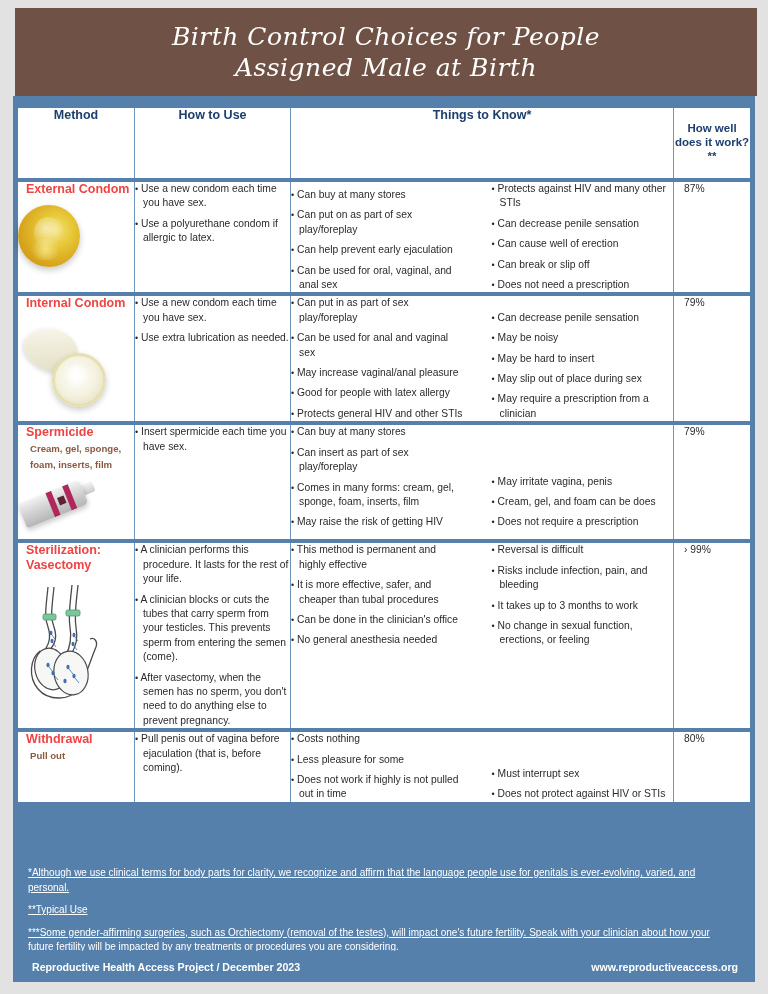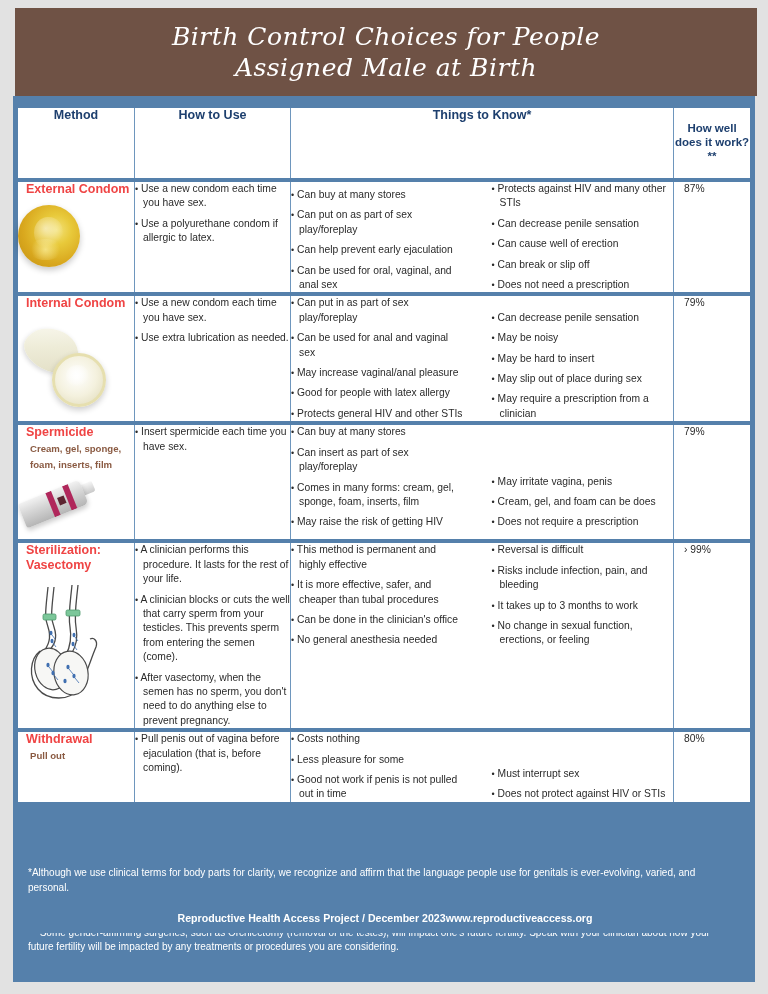--- a/index.html
+++ b/index.html
@@ -156,33 +156,33 @@
   
   .footnotes {
     position: absolute;
     left: 28px;
     top: 866px;
     width: 716px;
     color: #ffffff;
     font-size: 10px;
     line-height: 14.5px;
   }
-  .footnotes p { margin: 0 8px 8px 0; }
+  .footnotes p { margin: 0 8px 8px 0; text-decoration: underline; }
   .footnotes p:last-child { margin-bottom: 0; }
 
   
   .footer {
     position: absolute;
     left: 13px;
-    top: 902px;
+    top: 951px;
     width: 742px;
     height: 31px;
     display: flex;
     align-items: center;
-    justify-content: center;
+    justify-content: space-between;
     padding: 0 17px 0 19px;
     box-sizing: border-box;
     background: #5580ab;
   }
   .footer span {
     color: #ffffff;
     font-size: 10.6px;
     font-weight: bold;
   }
 
@@ -454,21 +454,21 @@
                   <path d="M31 86 l4 5"></path>
                     <path d="M36 94 l4 5"></path>
                   <path d="M51 88 l4 5"></path>
                     <path d="M57 97 l4 5"></path>
                 </g>
               </svg>
             </div>
           </td>
           <td class="cell">
             <p class="bul"><span class="dot">•</span> <span>A clinician performs this procedure. It lasts for the rest of your life.</span></p>
-            <p class="bul"><span class="dot">•</span> <span>A clinician blocks or cuts the well that carry sperm from your testicles. This prevents sperm from entering the semen (come).</span></p>
+            <p class="bul"><span class="dot">•</span> <span>A clinician blocks or cuts the tubes that carry sperm from your testicles. This prevents sperm from entering the semen (come).</span></p>
             <p class="bul"><span class="dot">•</span> <span>After vasectomy, when the semen has no sperm, you don't need to do anything else to prevent pregnancy.</span></p>
           </td>
           <td class="cell">
             <div class="know-wrap">
               <div class="know-col-a">
                 <p class="bul"><span class="dot">•</span> <span>This method is permanent and highly effective</span></p>
                 <p class="bul"><span class="dot">•</span> <span>It is more effective, safer, and cheaper than tubal procedures</span></p>
                 <p class="bul"><span class="dot">•</span> <span>Can be done in the clinician's office</span></p>
                 <p class="bul"><span class="dot">•</span> <span>No general anesthesia needed</span></p>
               </div>
@@ -491,21 +491,21 @@
             <div class="method-sub">Pull out</div>
           </td>
           <td class="cell">
             <p class="bul"><span class="dot">•</span> <span>Pull penis out of vagina before ejaculation (that is, before coming).</span></p>
           </td>
           <td class="cell">
             <div class="know-wrap">
               <div class="know-col-a">
                 <p class="bul"><span class="dot">•</span> <span>Costs nothing</span></p>
                 <p class="bul"><span class="dot">•</span> <span>Less pleasure for some</span></p>
-                <p class="bul"><span class="dot">•</span> <span>Good not work if penis is not pulled out in time</span></p>
+                <p class="bul"><span class="dot">•</span> <span>Does not work if highly is not pulled out in time</span></p>
               </div>
               <div class="know-col-b">
                 <p class="bul"><span class="dot">•</span> <span>Must interrupt sex</span></p>
                 <p class="bul"><span class="dot">•</span> <span>Does not protect against HIV or STIs</span></p>
               </div>
             </div>
           </td>
           <td class="cell last">
             <div class="work-val">80%</div>
           </td>

